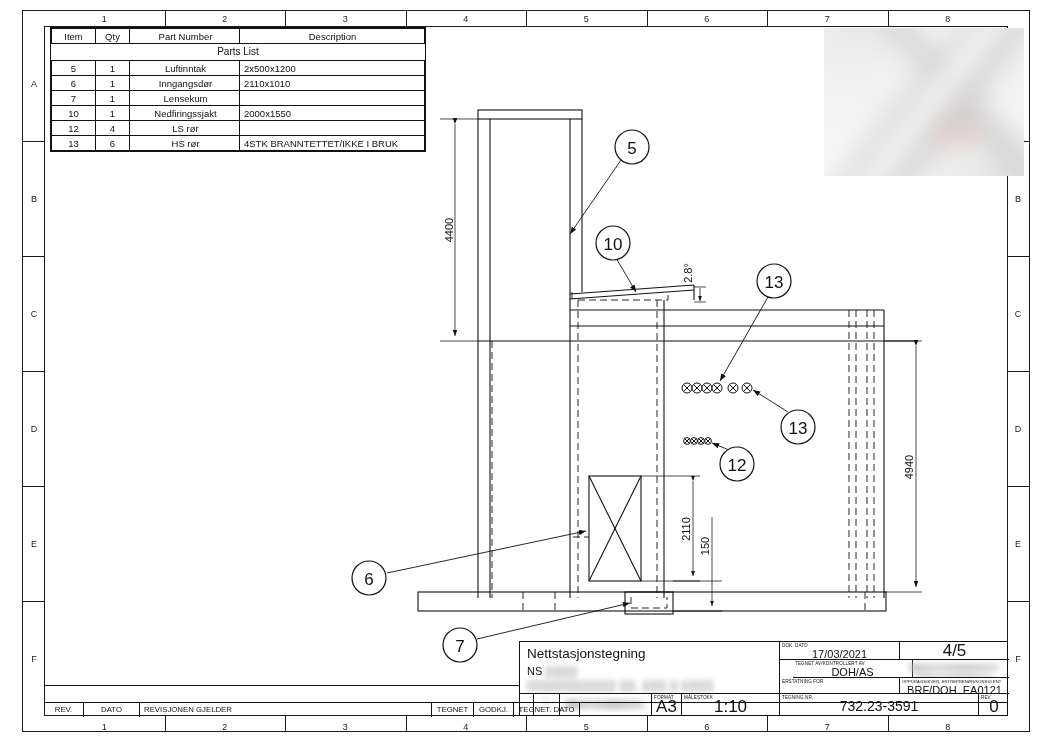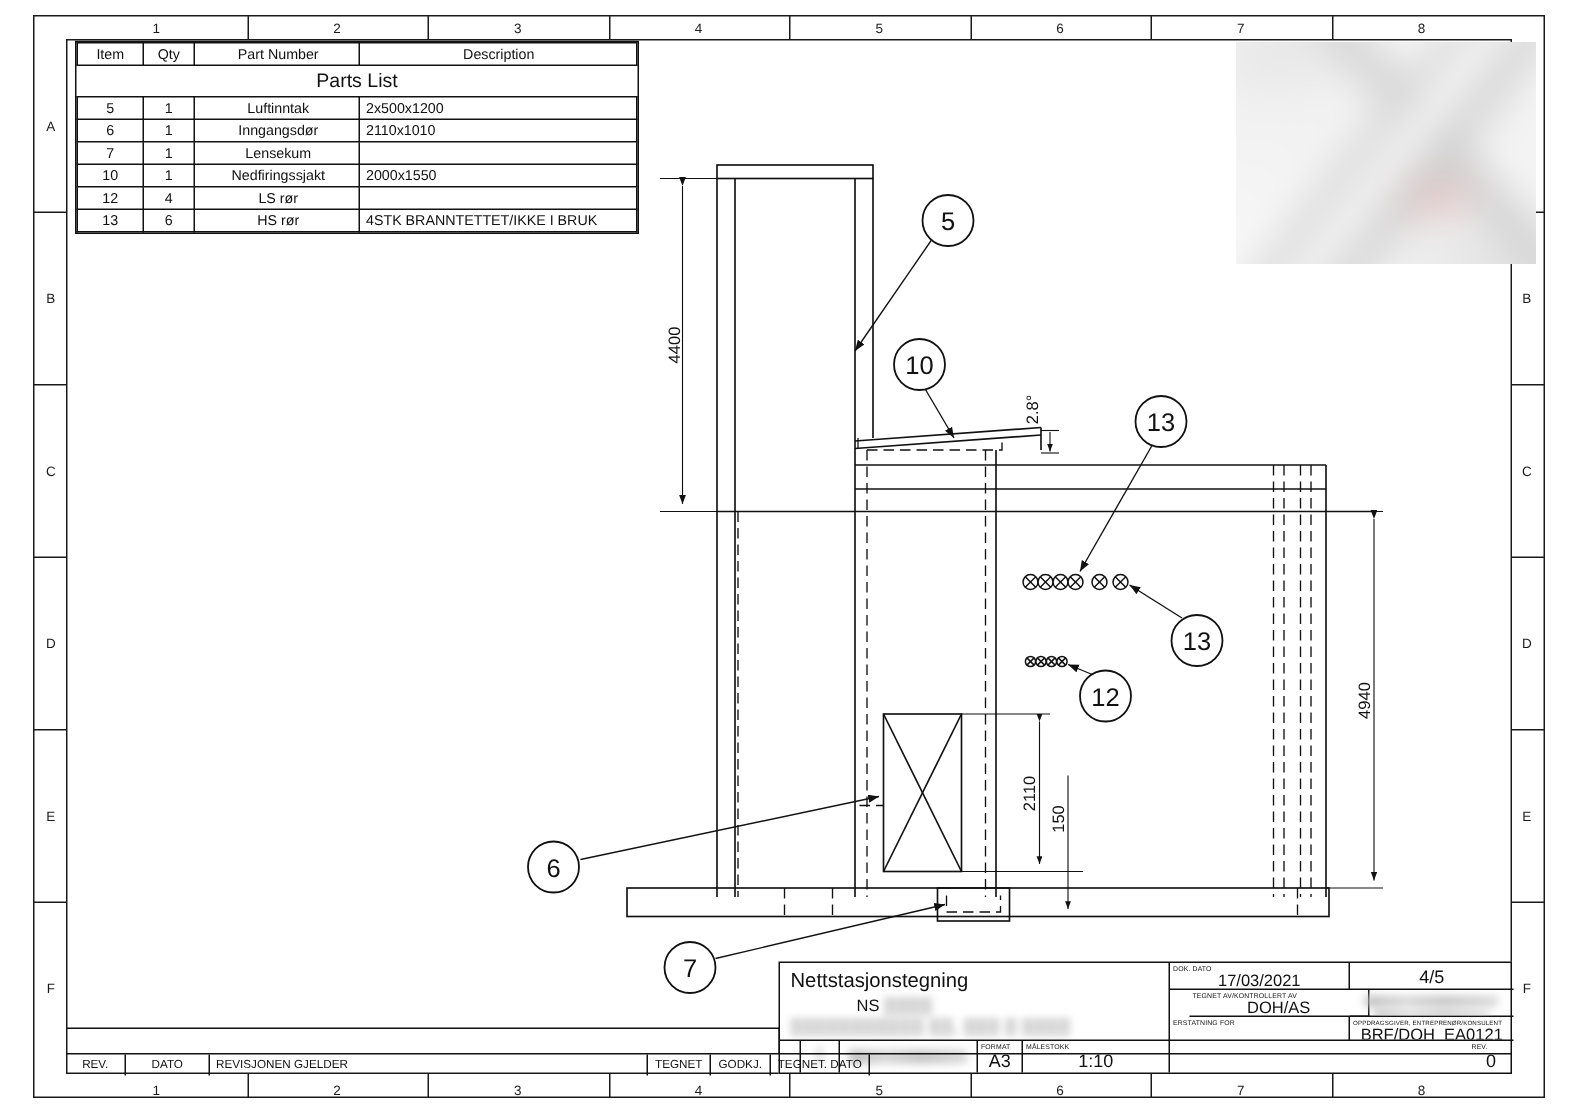--- a/index.html
+++ b/index.html
@@ -15,21 +15,21 @@
 
   
   .ztick{position:absolute;background:#1a1a1a;}
   .zlabel{position:absolute;font-size:9px;color:#1a1a1a;text-align:center;
           line-height:11px;letter-spacing:.2px;}
 
   
   .parts{position:absolute;left:50px;top:27px;width:376px;
          border:1.4px solid #111;box-sizing:border-box;background:#fff;}
   .parts table{border-collapse:collapse;width:100%;font-size:9.5px;}
-  .parts .title-row td{border:none;text-align:center;padding:2px 0 3px;font-size:13px;}
+  .parts .title-row td{border:none;text-align:center;padding:2px 0 3px;font-size:10px;}
   .parts td,.parts th{border:.9px solid #111;padding:1px 3px;height:15px;
                       box-sizing:border-box;font-weight:normal;}
   .parts thead td{text-align:center;}
   .c-item{width:44px;text-align:center;}
   .c-qty{width:34px;text-align:center;}
   .c-pn{width:110px;text-align:center;padding-left:5px !important;}
   .c-desc{text-align:left;padding-left:4px !important;}
 
   
   .photo{position:absolute;left:824px;top:28px;width:200px;height:148px;
@@ -57,25 +57,25 @@
   .pipe{fill:#fff;stroke:#111;stroke-width:1;}
   .pipex{stroke:#111;stroke-width:1;}
 
   
   .tb{position:absolute;left:519px;top:641px;width:489px;height:75px;
       border:1.4px solid #111;box-sizing:border-box;background:#fff;}
   .tb .cell{position:absolute;box-sizing:border-box;border-right:1px solid #111;
             border-bottom:1px solid #111;overflow:hidden;}
   .tb .lbl{font-size:4.6px;line-height:6px;padding:1px 2px 0;color:#111;
            letter-spacing:.1px;white-space:nowrap;}
-  .tb .val{font-size:12px;text-align:center;line-height:14px;}
+  .tb .val{font-size:17px;text-align:center;line-height:14px;}
   .tb .val-s{font-size:11px;text-align:center;line-height:13px;}
 
   .proj-title{font-size:13.5px;line-height:16px;padding:4px 0 0 7px;}
-  .proj-ns{font-size:11px;padding:3px 0 0 7px;margin-left:44px;}
+  .proj-ns{font-size:11px;padding:3px 0 0 7px;}
   .blur-txt{display:inline-block;filter:blur(2.4px);color:#6a6a6a;
             font-size:11px;letter-spacing:.3px;}
   .blur-txt2{display:block;filter:blur(2.6px);color:#6f6f6f;font-size:11px;
              padding-left:7px;letter-spacing:.3px;margin-top:2px;}
   .blur-box{filter:blur(3px);background:linear-gradient(90deg,#b9b9b9,#d6d6d6 30%,#c2c2c2 60%,#dadada);
             height:7px;border-radius:1px;}
 
   
   .revrow{position:absolute;left:44px;top:702px;width:964px;height:14px;
           border-top:1px solid #111;box-sizing:border-box;}
@@ -445,20 +445,24 @@
       <div class="blur-box" style="margin:6px 6px 0 6px;height:9px;"></div>
     </div>
     <div class="cell" style="left:132px;top:52px;width:30px;height:21px;border-bottom:none;">
       <div class="lbl">FORMAT</div>
       <div class="val" style="margin-top:-1px">A3</div>
     </div>
     <div class="cell" style="left:162px;top:52px;width:98px;height:21px;border-bottom:none;">
       <div class="lbl">MÅLESTOKK</div>
       <div class="val" style="margin-top:-1px">1:10</div>
     </div>
+    <div class="cell" style="left:260px;top:52px;width:199px;height:21px;border-bottom:none;">
+      <div class="lbl">TEGNING NR.</div>
+      <div class="val" style="margin-top:-2px;font-size:14px">732.23-3591</div>
+    </div>
     <div class="cell" style="left:459px;top:52px;width:30px;height:21px;border-right:none;border-bottom:none;">
       <div class="lbl">REV.</div>
       <div class="val" style="margin-top:-1px">0</div>
     </div>
   </div>
 
   <div class="revbars">
       <div style="position:absolute;left:0;top:0px;width:476px;height:17px;border-top:1px solid #111;border-right:1px solid #111;box-sizing:border-box;"></div>
     </div>
   <div class="revrow">

